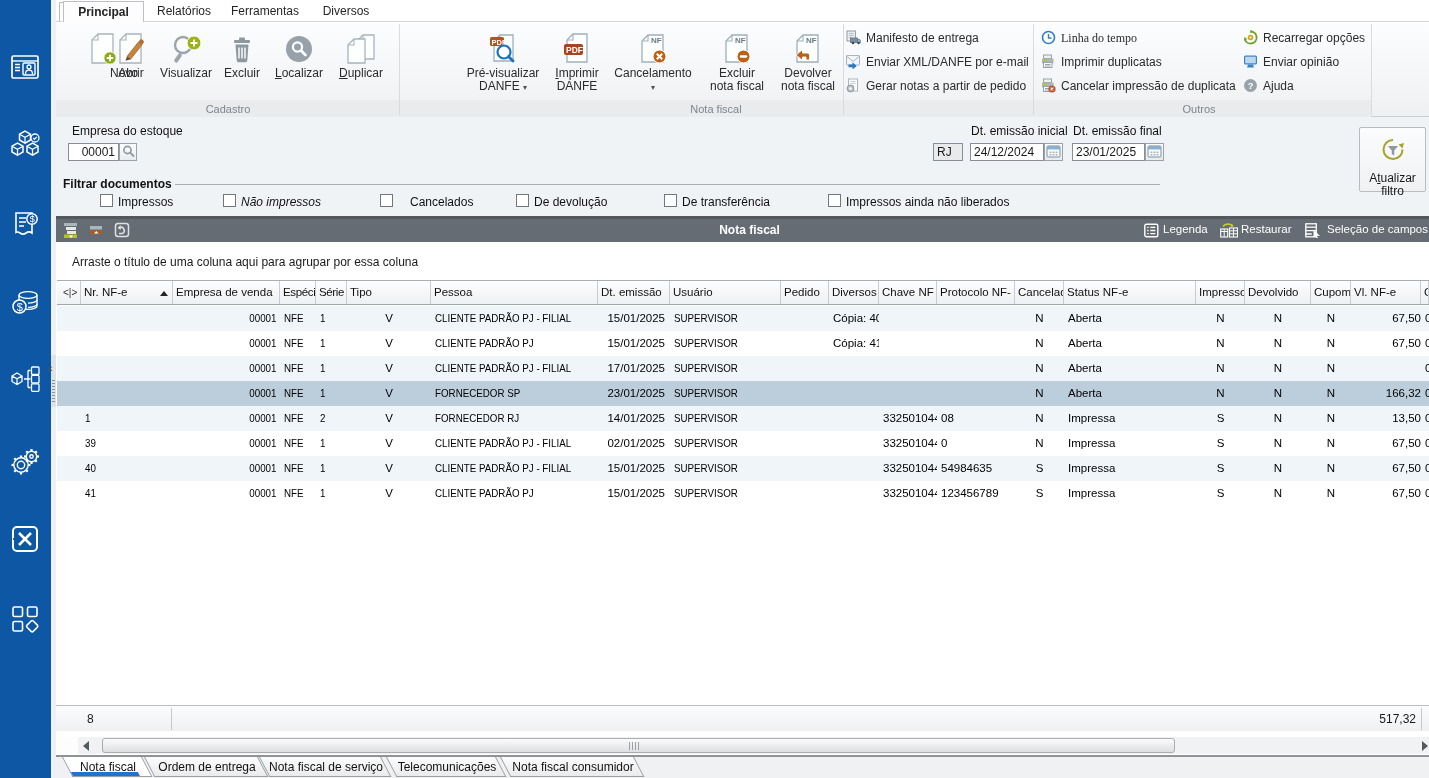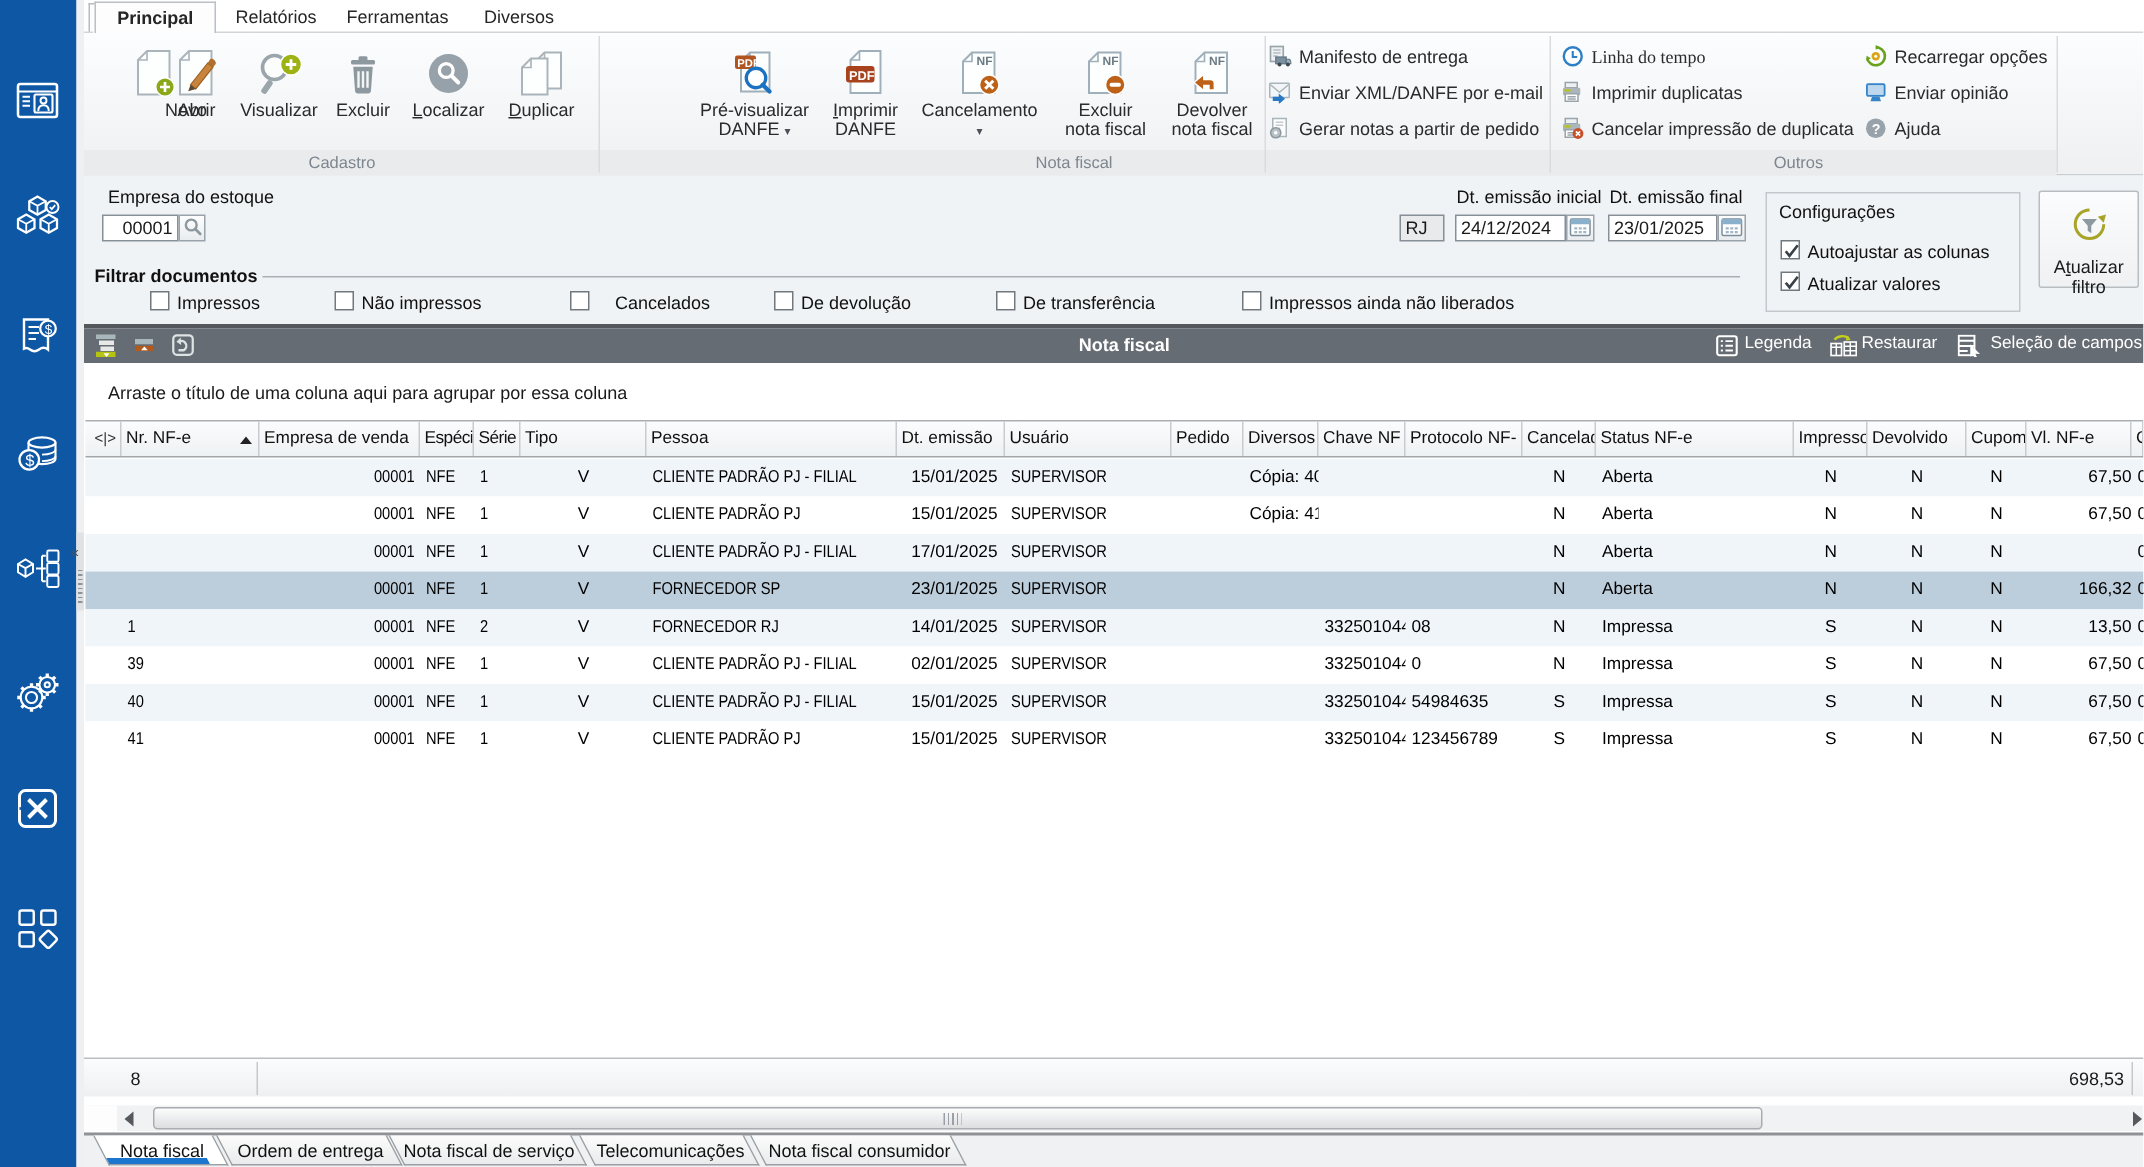--- a/index.html
+++ b/index.html
@@ -351,40 +351,29 @@
   <div class="fbtn" style="left:1089px; top:26px;"><svg width="15" height="14" viewBox="0 0 15 14">
         <rect x="1" y="2" width="13" height="11" rx="1" fill="#fff" stroke="#7c8d9b"></rect>
         <rect x="1" y="2" width="13" height="3.5" fill="#8bb0cc"></rect>
         <path d="M3.5 7.5h2v1.5h-2Z M6.5 7.5h2v1.5h-2Z M9.5 7.5h2v1.5h-2Z M3.5 10h2v1.5h-2Z M6.5 10h2v1.5h-2Z M9.5 10h2v1.5h-2Z" fill="#9fb4c4"></path>
       </svg></div>
   <div class="flabel" style="left:7px; top:60px; font-weight:bold;">Filtrar documentos</div>
   <div style="position:absolute; left:119px; top:67px; width:985px; height:1px; background:#aaaeb2;"></div>
   <div class="cb" style="left:44px; top:77px;"></div>
     <div class="flabel" style="left:62px; top:78px;">Impressos</div>
   <div class="cb" style="left:167px; top:77px;"></div>
-    <div class="flabel" style="left:185px; top:78px;">Não impressos</div>
+    <div class="flabel" style="left:185px; top:78px;font-style:italic;">Não impressos</div>
   <div class="cb" style="left:324px; top:77px;"></div>
     <div class="flabel" style="left:354px; top:78px;">Cancelados</div>
   <div class="cb" style="left:460px; top:77px;"></div>
     <div class="flabel" style="left:478px; top:78px;">De devolução</div>
   <div class="cb" style="left:608px; top:77px;"></div>
     <div class="flabel" style="left:626px; top:78px;">De transferência</div>
   <div class="cb" style="left:772px; top:77px;"></div>
     <div class="flabel" style="left:790px; top:78px;">Impressos ainda não liberados</div>
-  <div style="position:absolute; left:1121px; top:11px; width:170px; height:80px; border:1px solid #c3c8cd;">
-    <div class="flabel" style="left:8px; top:5px;">Configurações</div>
-    <div class="cb" style="left:9px; top:31px;"><svg width="13" height="13" viewBox="0 0 13 13">
-          <path d="M2.5 6.5 L5 9.5 L10.5 2.5" fill="none" stroke="#3b4247" stroke-width="1.8"></path>
-        </svg></div>
-      <div class="flabel" style="left:27px; top:32px;">Autoajustar as colunas</div>
-    <div class="cb" style="left:9px; top:52px;"><svg width="13" height="13" viewBox="0 0 13 13">
-          <path d="M2.5 6.5 L5 9.5 L10.5 2.5" fill="none" stroke="#3b4247" stroke-width="1.8"></path>
-        </svg></div>
-      <div class="flabel" style="left:27px; top:53px;">Atualizar valores</div>
-  </div>
   <div style="position:absolute; left:1303px; top:10px; width:67px; height:65px; border:1px solid #b8bdc2; border-radius:2px; background:linear-gradient(#fbfcfd,#eff1f3); text-align:center;">
     <div style="margin-top:8px;"><svg width="34" height="30" viewBox="0 0 34 30">
           <path d="M17 4 A9.5 9.5 0 1 0 26.5 13.5" fill="none" stroke="#a8a428" stroke-width="2"></path>
           <path d="M22.5 8.5 l5.5 -1.5 -1.5 5.5 Z" fill="#a8a428"></path>
           <path d="M12 10 h10 l-3.8 4.5 v5 l-2.4 -1.6 v-3.4 Z" fill="#8d989f"></path>
         </svg></div>
     <div style="line-height:13px; margin-top:3px;">A<u class="mn">t</u>ualizar<br>filtro</div>
   </div>
 </div>
 <div class="abs" style="left:56px; top:216px; width:1373px; height:3px; background:#54575b;"></div>
@@ -592,21 +581,21 @@
     <div class="gcell" style="left:1139px; width:49px; text-align:center;">S</div>
     <div class="gcell" style="left:1188px; width:66px; text-align:center;">N</div>
     <div class="gcell" style="left:1254px; width:40px; text-align:center;">N</div>
     <div class="gcell" style="left:1294px; width:70px; text-align:right;">67,50</div>
     <div class="gcell" style="left:1368px; width:10px;">0</div>
   </div>
 <div class="abs" id="gsummary">
   <div style="position:absolute; left:31px; top:6px;">8</div>
   <div style="position:absolute; left:115px; top:2px; width:1px; height:22px; background:#c6c9cc;"></div>
   <div style="position:absolute; left:1365px; top:2px; width:1px; height:22px; background:#c6c9cc;"></div>
-  <div style="position:absolute; left:1290px; top:6px; width:70px; text-align:right;">698,53</div>
+  <div style="position:absolute; left:1290px; top:6px; width:70px; text-align:right;">517,32</div>
 </div>
 <div class="abs" id="hscroll">
   <div style="position:absolute; left:0; top:0; width:22px; height:17px; background:#fdfdfd;"></div>
   <div class="sarrow" style="left:27px; border-top:5px solid transparent; border-bottom:5px solid transparent; border-right:6px solid #55595d;"></div>
   <div class="sarrow" style="left:1366px; border-top:5px solid transparent; border-bottom:5px solid transparent; border-left:6px solid #55595d;"></div>
   <div id="thumb">
       <div style="position:absolute; left:526px; top:3px; width:12px; height:8px; background:repeating-linear-gradient(90deg,#9aa0a5 0 1px,transparent 1px 3px);"></div>
     </div>
 </div>
 <div class="abs" id="footer">

